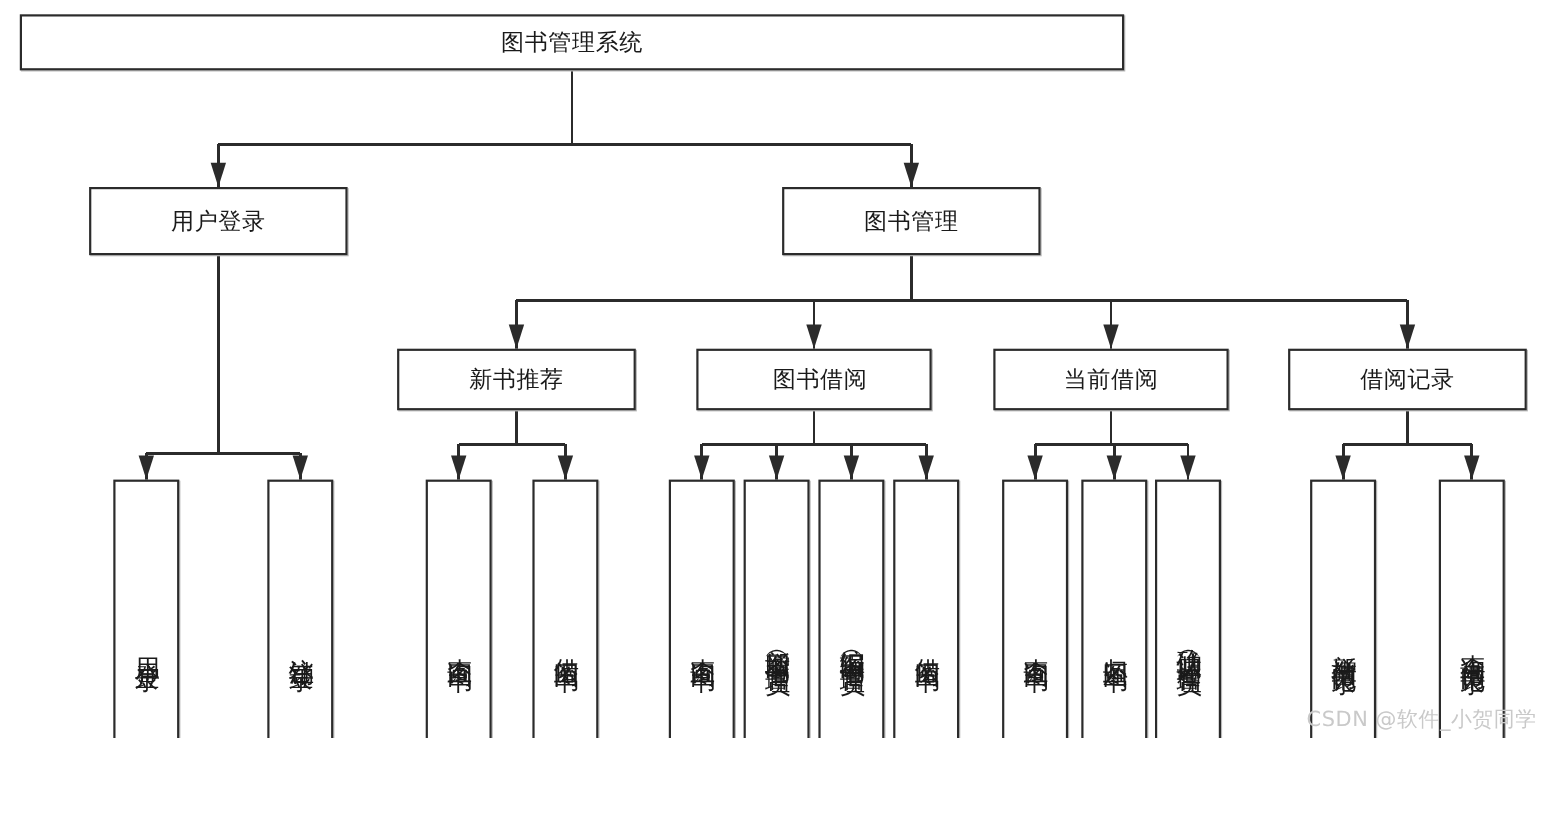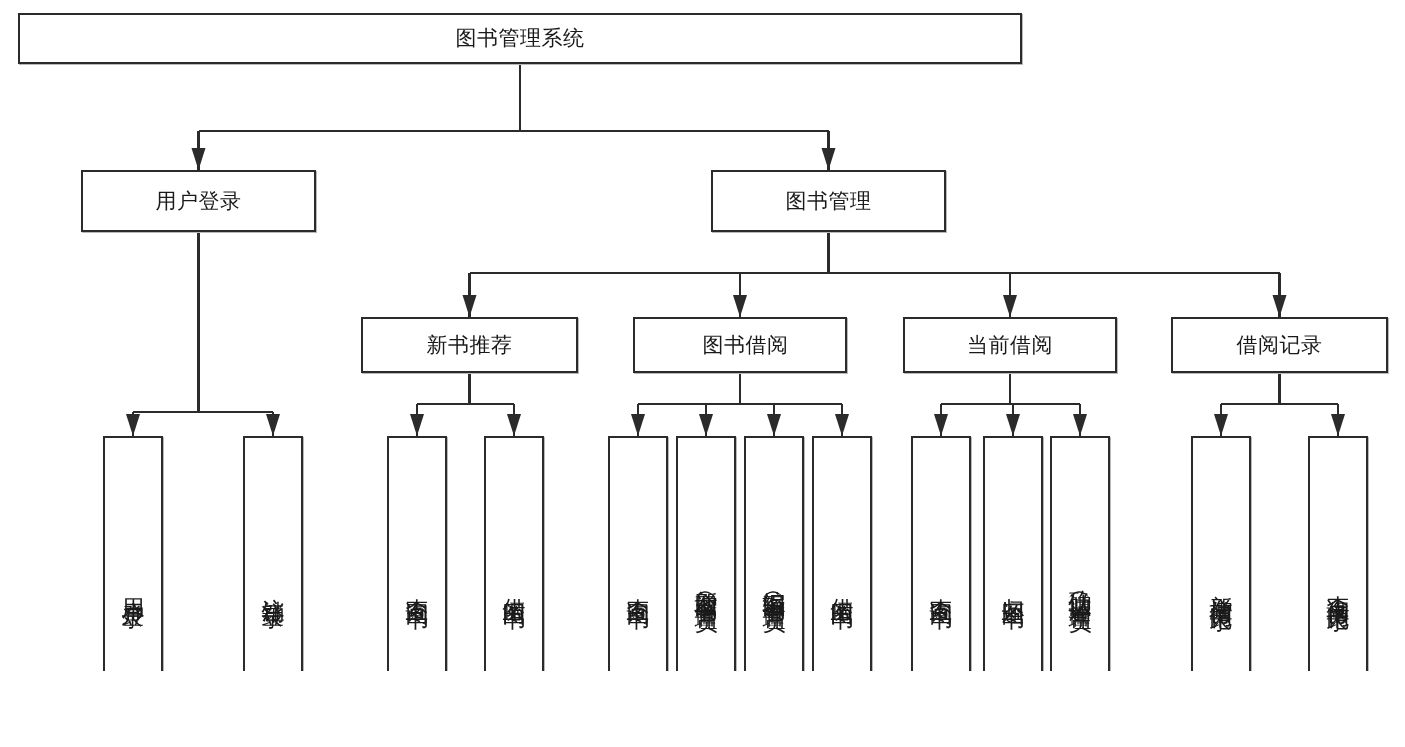--- a/index.html
+++ b/index.html
@@ -181,14 +181,15 @@
         <span class="node-label">确认归还（管理员）</span>
       </div>
       <div class="node vert" style="left: 1191px; top: 436px; width: 60px; height: 299px;">
         <span class="node-label">新增借阅记录</span>
       </div>
       <div class="node vert" style="left: 1308px; top: 436px; width: 60px; height: 299px;">
         <span class="node-label">查询借阅记录</span>
       </div>
     </div>
 
+  <div id="watermark">CSDN @软件_小贺同学</div>
 
 </div>
 
 </body></html>

